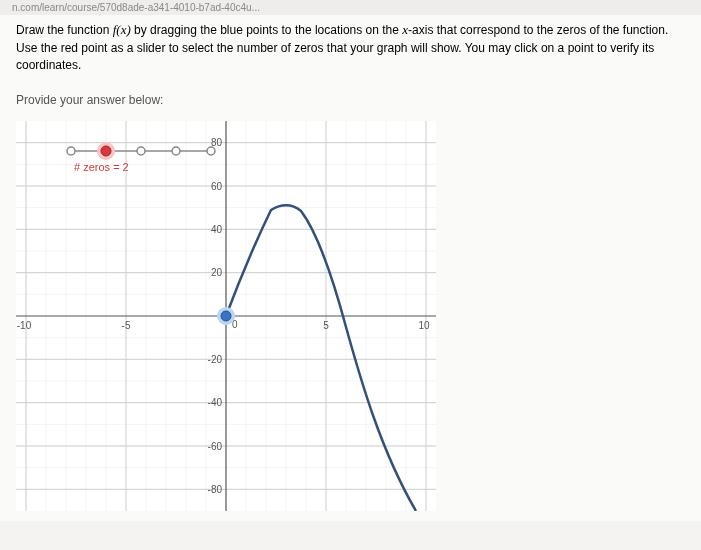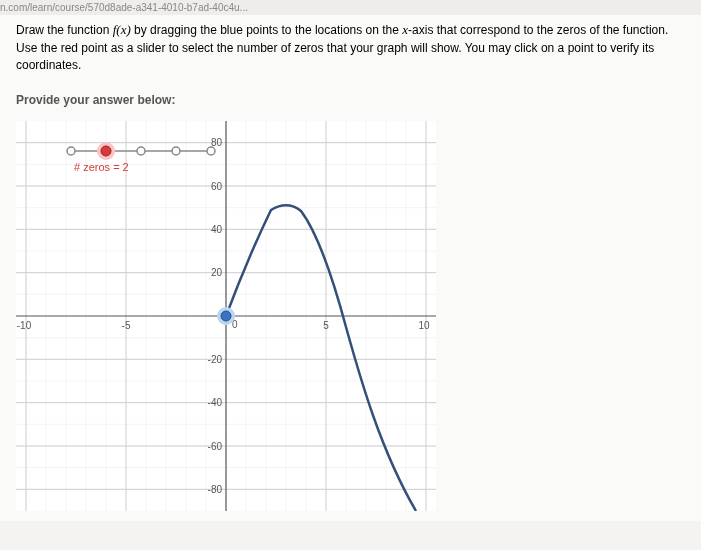--- a/index.html
+++ b/index.html
@@ -8,21 +8,21 @@
     height: 550px;
     font-family: -apple-system, BlinkMacSystemFont, "Segoe UI", Arial, sans-serif;
     font-size: 12px;
     color: #444;
     background: #f5f3f1;
     overflow: hidden;
   }
   .url-bar {
     font-size: 10px;
     color: #888;
-    padding: 2px 0;
+    padding: 2px 12px;
     background: #efedeb;
   }
   .content {
     padding: 6px 16px 10px 16px;
     background: #fafaf8;
   }
   .instructions {
     font-size: 12px;
     line-height: 1.45;
     color: #000000;
@@ -34,21 +34,20 @@
     font-size: 15px;
     margin-top: 8px;
     margin-bottom: 12px;
     color: #333;
   }
   .answer-label {
     font-size: 12px;
     color: #555;
     margin-top: 18px;
     margin-bottom: 14px;
-    font-weight: bold;
   }
   .graph-area {
     position: relative;
     width: 420px;
     height: 390px;
     margin-left: 0px;
     background: #fff;
   }
   .graph-svg {
     display: block;

